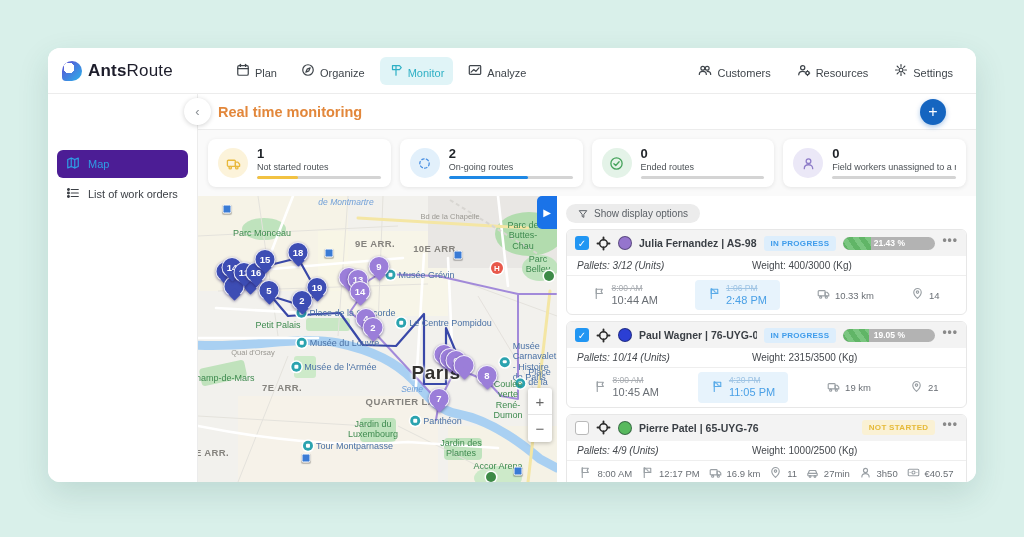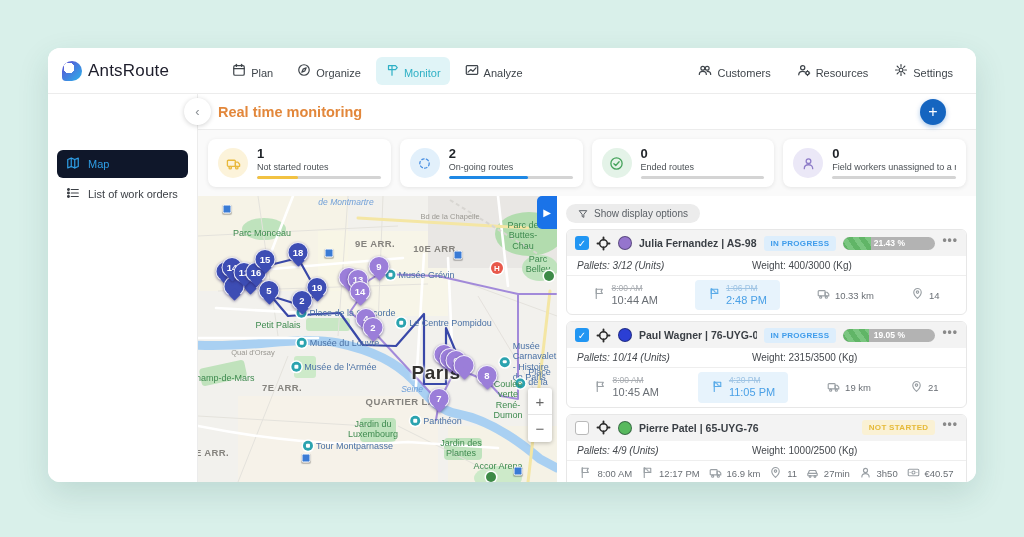--- a/index.html
+++ b/index.html
@@ -7,37 +7,37 @@
   body { background:#d9f0ea; overflow:hidden; position:relative; }
 
   .window { position:absolute; left:48px; top:48px; width:928px; height:434px;
     background:#fff; border-radius:12px; box-shadow:0 12px 32px rgba(30,80,70,.14); overflow:hidden; }
 
   
   .navbar { height:46px; display:flex; align-items:center; padding:0 14px; border-bottom:1px solid #ececec; background:#fff; }
   .logo { display:flex; align-items:center; gap:6px; }
   .logo-mark { width:20px; height:20px; border-radius:50% 50% 50% 4px; background:radial-gradient(circle at 35% 35%, #fff 0 28%, transparent 30%), linear-gradient(135deg,#5560d8 20%, #2fa8e8 90%); }
   .logo-text { font-size:17px; color:#1d1d2b; letter-spacing:.2px; }
-  .logo-text b { font-weight:400; }
+  .logo-text b { font-weight:700; }
   .agency { display:flex; align-items:center; gap:8px; margin-left:26px; }
   .agency-label { font-size:11px; color:#55595e; }
   .agency-select { display:flex; align-items:center; justify-content:space-between; width:84px; border:1px solid #ddd; border-radius:6px; padding:4px 8px; font-size:11px; color:#444; background:#fff; cursor:pointer; }
   .agency-select .car { font-size:8px; color:#777; }
   .mainnav { display:flex; align-items:center; gap:6px; margin-left:54px; }
   .nav-item { display:flex; align-items:flex-end; gap:5px; font-size:11px; color:#3f454b; padding:6px 9px; border-radius:6px; cursor:pointer; white-space:nowrap; }
   .nav-item svg { width:14px; height:14px; }
   .nav-item.active { background:#e0f4f7; color:#2fb0c5; }
   .navright { margin-left:auto; display:flex; align-items:center; gap:14px; }
 
   
   .app-body { display:flex; height:388px; }
   .sidebar { width:150px; border-right:1px solid #ececec; padding-top:54px; background:#fff; flex:none; }
   .side-item { margin:2px 9px; padding:6px 9px; border-radius:6px; font-size:11px; color:#3c4046; display:flex; align-items:center; gap:8px; cursor:pointer; white-space:nowrap; }
   .side-item svg { width:14px; height:14px; flex:none; }
-  .side-item.active { background:#0f172a; color:#2e9de4; }
+  .side-item.active { background:#4c1d95; color:#2e9de4; }
 
   .main { flex:1; position:relative; background:#fafafa; min-width:0; }
   .main-header { height:36px; background:#fff; border-bottom:1px solid #ececec; display:flex; align-items:center; padding-left:20px; position:relative; }
   .back-btn { position:absolute; left:-14px; top:4px; width:27px; height:27px; border-radius:50%; background:#fff; box-shadow:0 1px 5px rgba(0,0,0,.18); display:flex; align-items:center; justify-content:center; color:#8a8f94; font-size:13px; cursor:pointer; z-index:12; }
   .page-title { font-size:14.5px; font-weight:600; color:#e2873b; }
   .add-btn { position:absolute; right:30px; top:5px; width:26px; height:26px; border-radius:50%; background:#1565c0; color:#fff; font-size:16px; display:flex; align-items:center; justify-content:center; cursor:pointer; box-shadow:0 2px 5px rgba(21,101,192,.35); }
 
   
   .stats-row { display:flex; gap:9px; padding:9px 10px 9px 10px; height:66px; }
   .stat-card { flex:1; background:#fff; border-radius:8px; box-shadow:0 1px 4px rgba(0,0,0,.09); padding:7px 10px; display:flex; align-items:center; gap:9px; min-width:0; }

